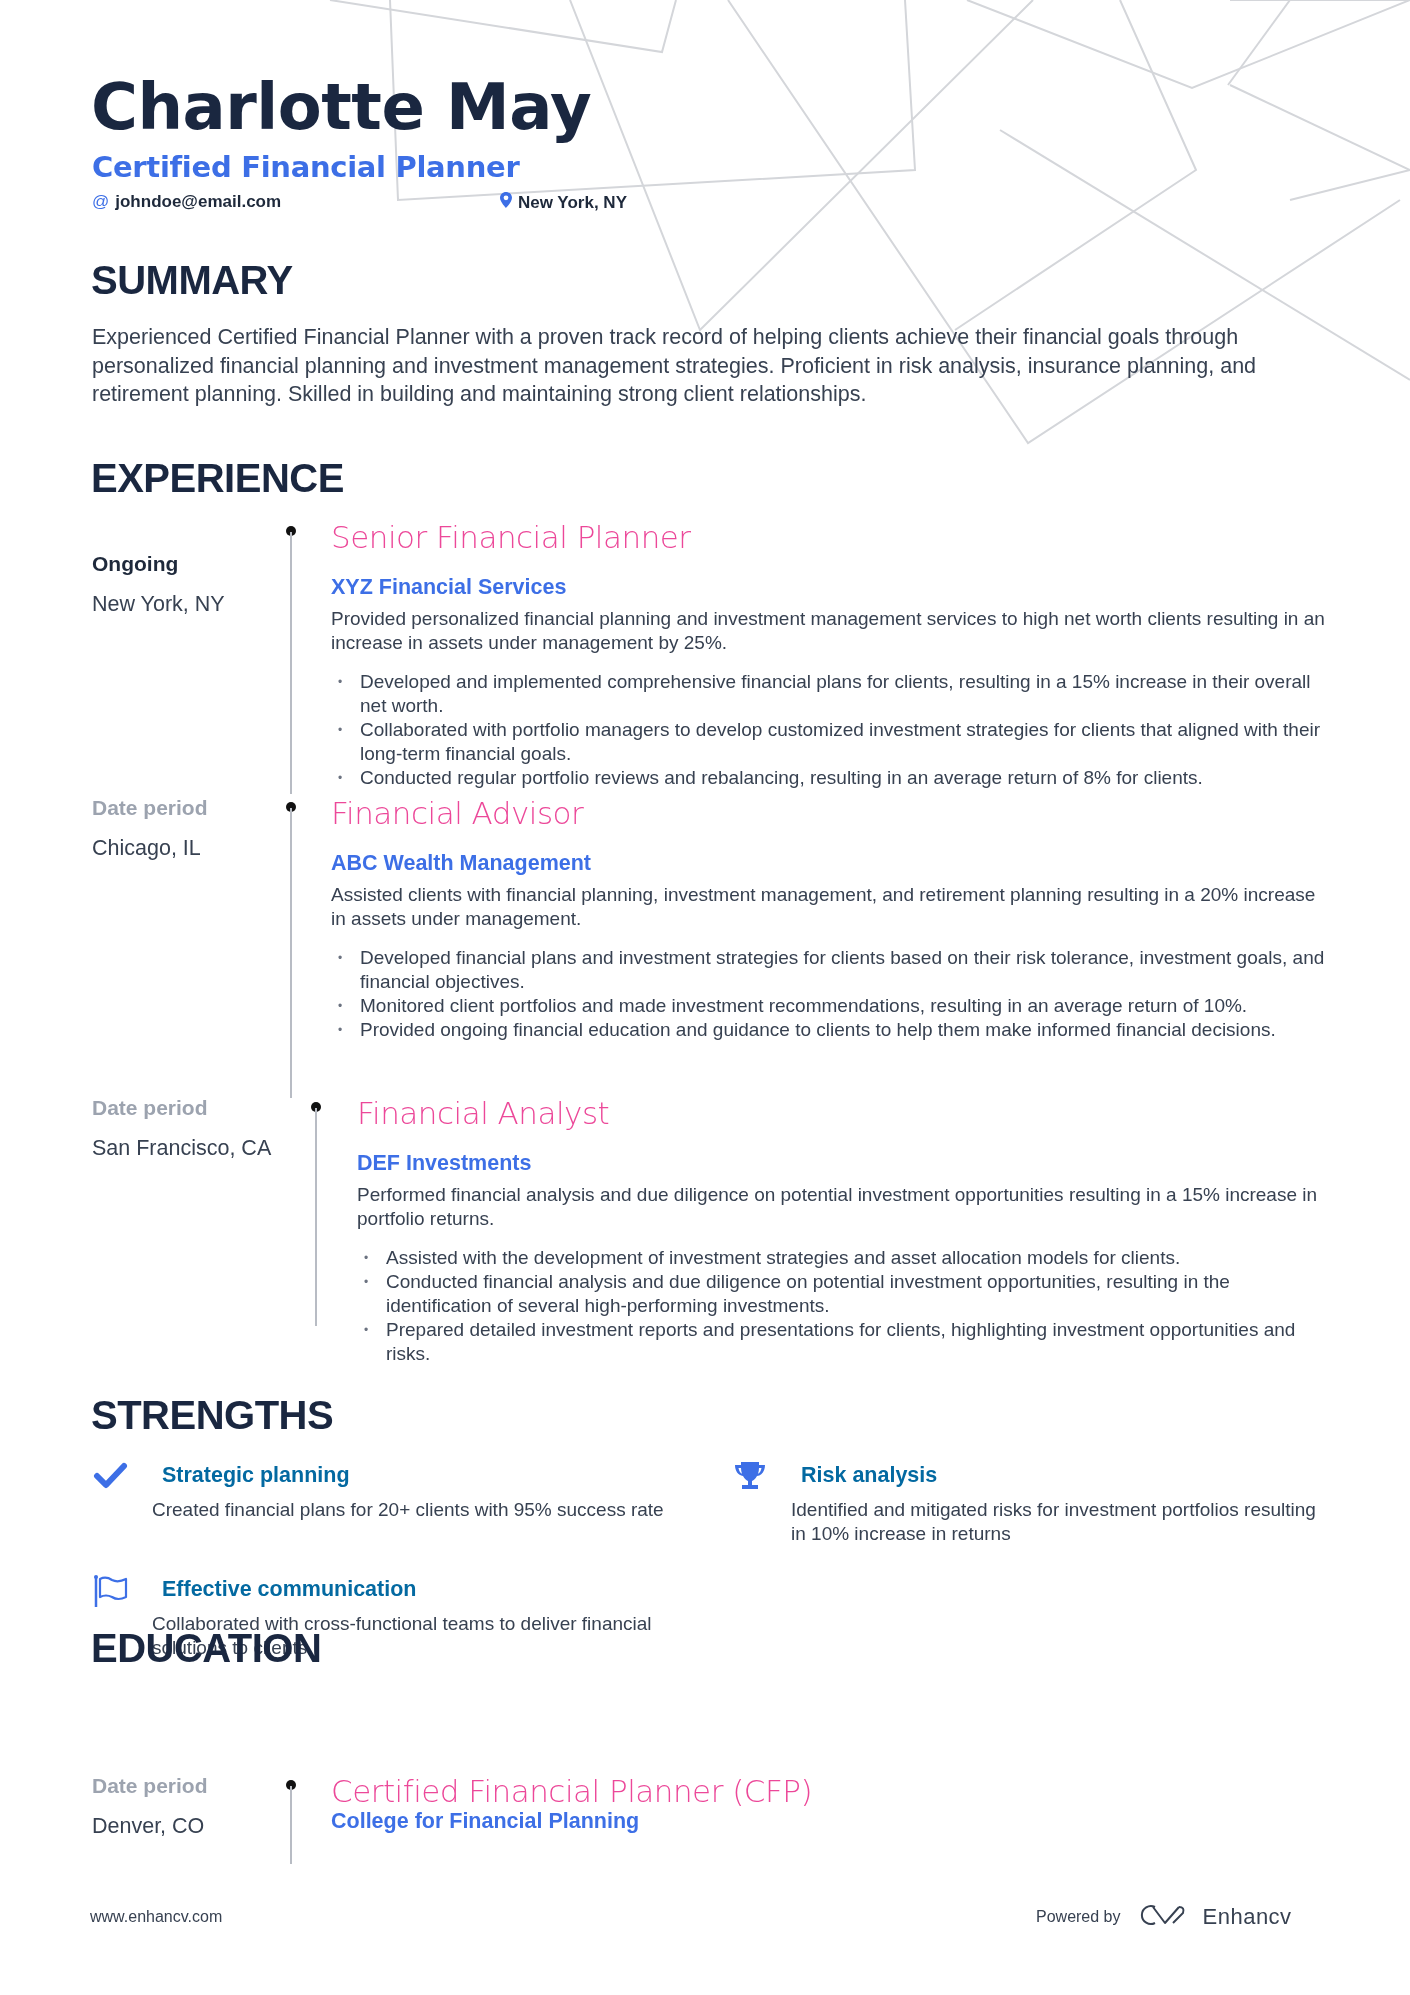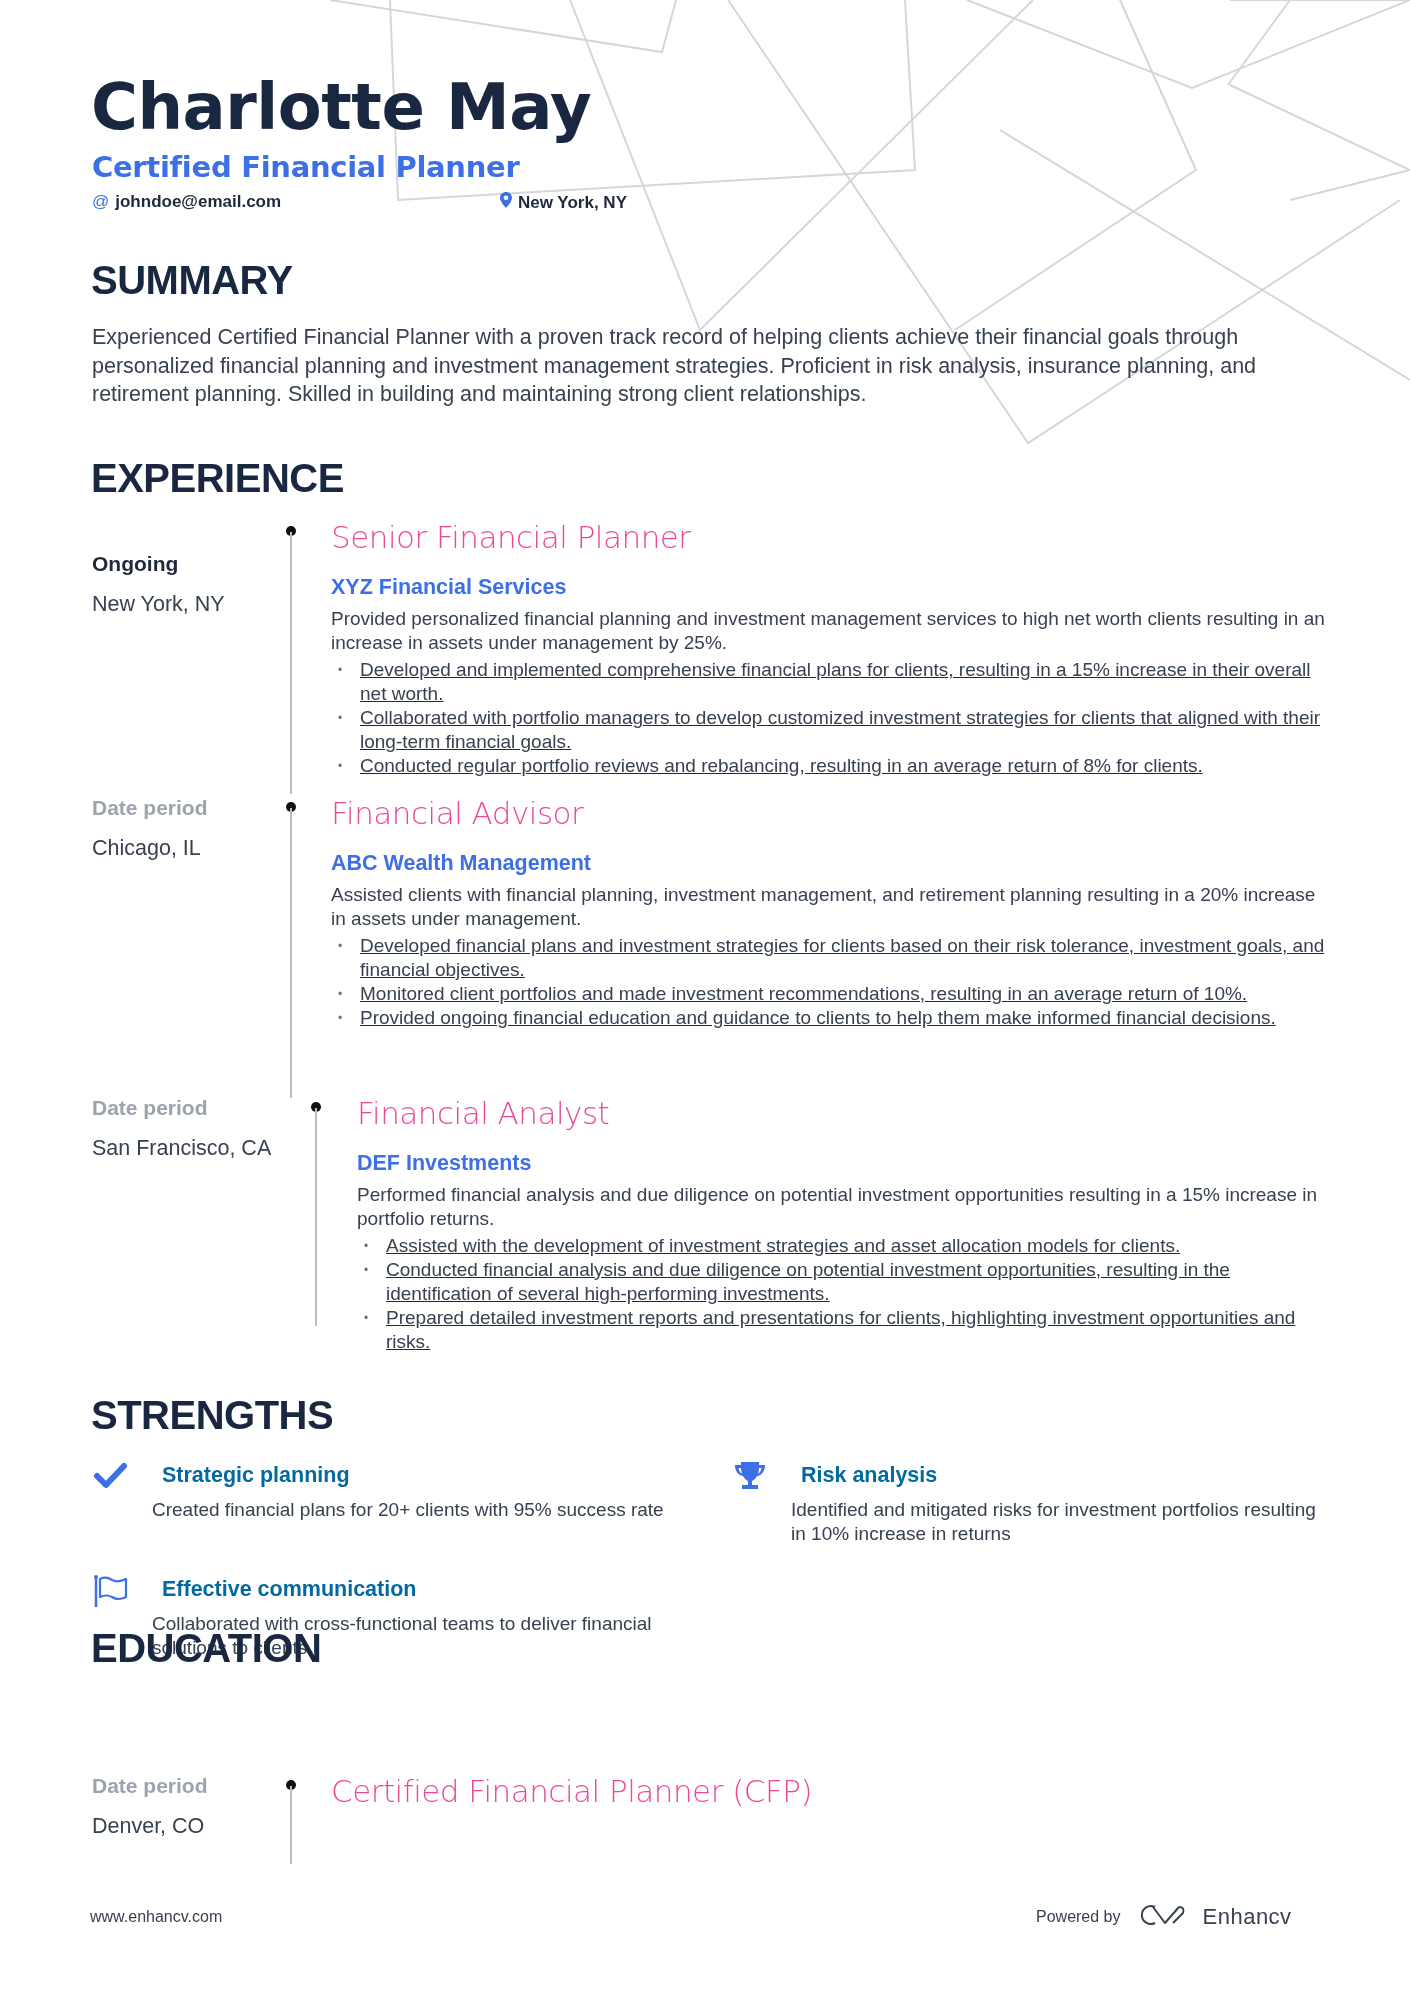--- a/index.html
+++ b/index.html
@@ -22,21 +22,21 @@
     .meta { position: absolute; left: 92px; width: 200px; }
     .meta .date { font-size: 21px; font-weight: 700; color: #1e293b; line-height: 28px; }
     .meta .date.muted { color: #9ca3af; }
     .meta .loc { font-size: 21.5px; color: #374151; line-height: 28px; margin-top: 12px; }
     .timeline { position: absolute; width: 2px; background: #b8bcc4; }
     .dot { position: absolute; width: 10px; height: 10px; border-radius: 50%; background: #111; }
     .content { position: absolute; }
     .role { font-size: 31px; font-weight: 300; color: #ec4899; line-height: 38px; font-family: "DejaVu Sans", sans-serif; letter-spacing: -0.5px; }
     .company { font-size: 21.5px; font-weight: 700; color: #3d6fe6; line-height: 30px; margin-top: 16px; }
     .desc { font-size: 19px; color: #374151; line-height: 24px; margin-top: 5px; }
-    .bullets { list-style: none; margin-top: 3px; text-decoration: underline; }
+    .bullets { list-style: none; margin-top: 15px; }
     .bullets li { position: relative; padding-left: 29px; font-size: 19px; color: #374151; line-height: 24px; }
     .bullets li::before { content: "•"; position: absolute; left: 7px; top: 0; color: #6b7280; font-size: 12px; }
 
     .strength { position: absolute; width: 560px; }
     .strength .s-icon { position: absolute; left: 0; top: 0; width: 36px; height: 36px; }
     .strength .s-title { position: absolute; left: 59px; top: 0; font-size: 21.5px; font-weight: 700; color: #0369a1; line-height: 30px; white-space: nowrap; margin-left: 10px; }
     .strength .s-desc { position: absolute; left: 59px; top: 38px; width: 540px; font-size: 19px; line-height: 24px; color: #374151; }
 
     .footer-left { position: absolute; left: 90px; top: 1908px; font-size: 16px; color: #374151; }
     .footer-right { position: absolute; left: 1036px; top: 1903px; display: flex; align-items: center; gap: 18px; }
@@ -179,20 +179,21 @@
   <div class="section-title" style="top:1626px;">EDUCATION</div>
   <div class="entry" style="top:1772px;">
     <div class="meta" style="top:0;">
       <div class="date muted">Date period</div>
       <div class="loc">Denver, CO</div>
     </div>
     <div class="dot" style="left:286px; top:8px;"></div>
     <div class="timeline" style="left:290px; top:14px; height:78px;"></div>
     <div class="content" style="left:331px; top:0; width:1000px;">
       <div class="role">Certified Financial Planner (CFP)</div>
+      <div class="company" style="margin-top:-4px;">College for Financial Planning</div>
     </div>
   </div>
 
   <div class="footer-left">www.enhancv.com</div>
   <div class="footer-right">
     <span class="powered">Powered by</span>
     <span class="brand">
       <span>
         <svg width="48" height="24" viewBox="0 0 48 24">
             <path d="M16 4 A9 9 0 1 0 16 20" fill="none" stroke="#374151" stroke-width="2"></path>

